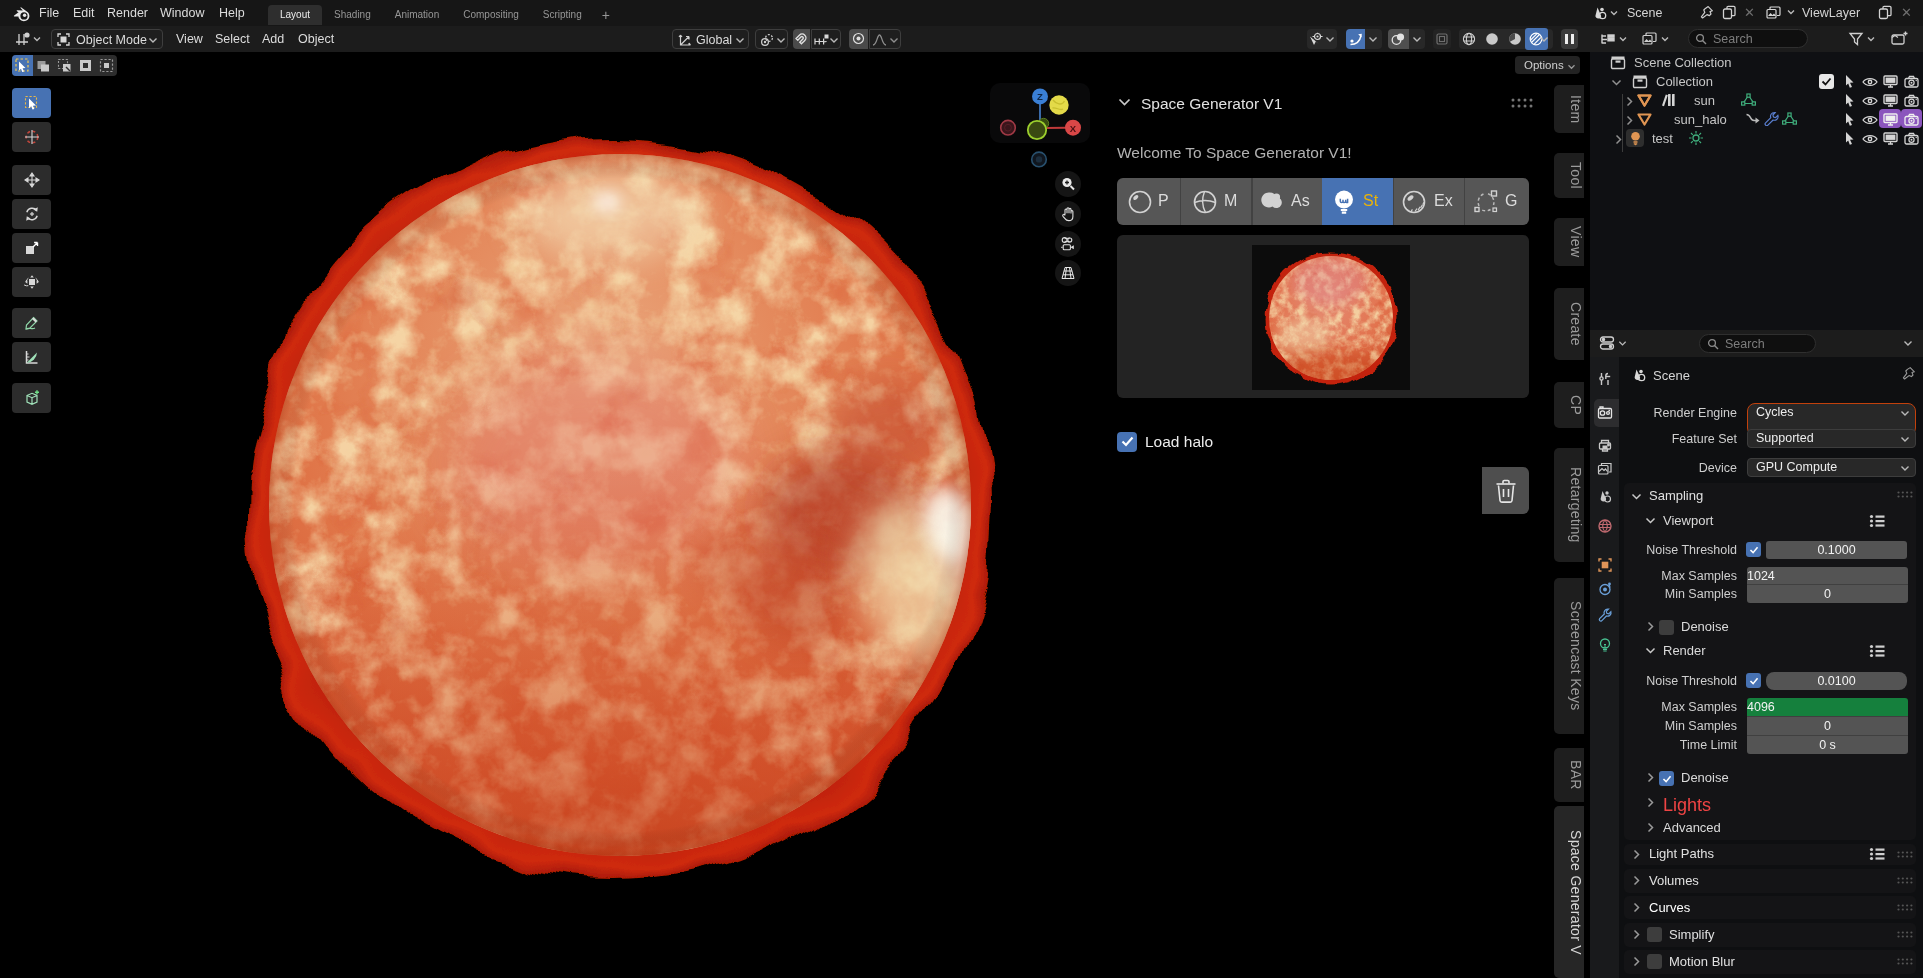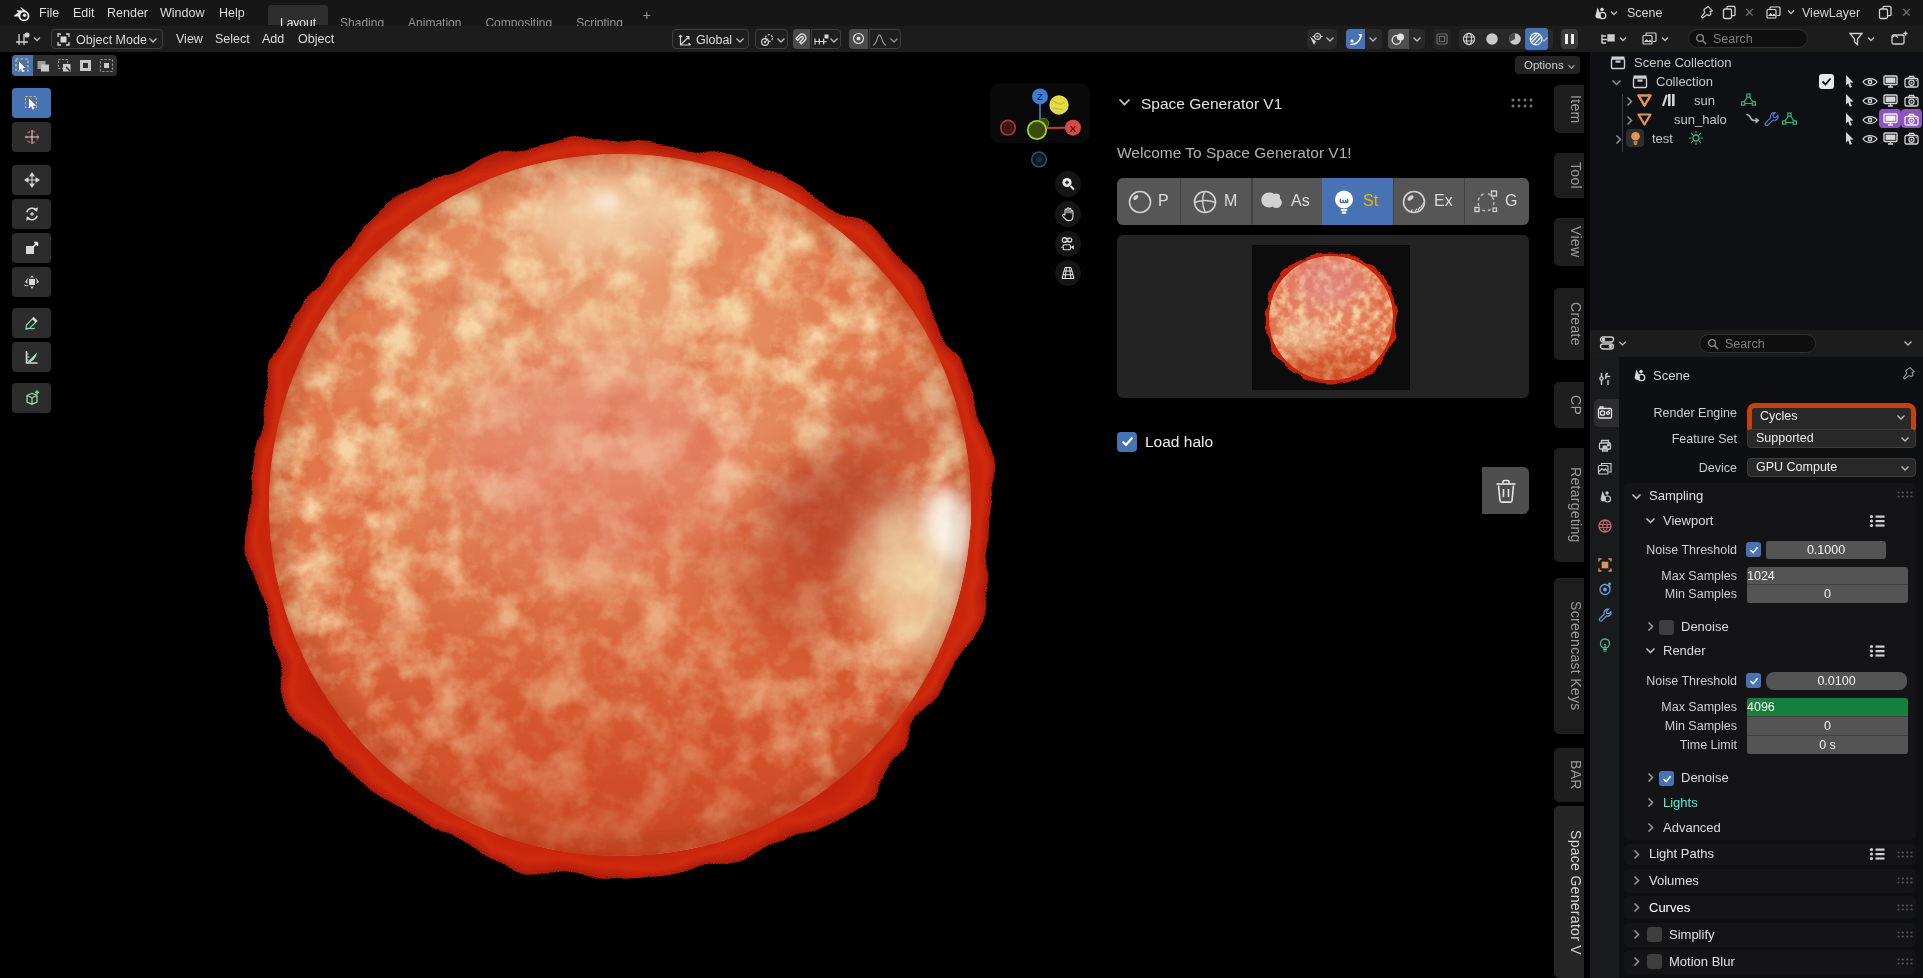--- a/index.html
+++ b/index.html
@@ -1,20 +1,20 @@
 <!DOCTYPE html>
 <html><head><meta charset="utf-8">
 <style>
 *{margin:0;padding:0;box-sizing:border-box;}
 html,body{width:1923px;height:978px;background:#000;overflow:hidden;font-family:"Liberation Sans",sans-serif;}
 .abs{position:absolute;}
 #topbar{left:0;top:0;width:1923px;height:26px;background:#161616;}
 #vphead{left:0;top:26px;width:1590px;height:26px;background:#1c1c1c;}
 .menu{color:#dcdcdc;font-size:12.5px;line-height:26px;}
-.tab{color:#969696;font-size:12px;line-height:20px;height:20px;padding:8px 12px;border-radius:4px 4px 0 0;}
+.tab{color:#969696;font-size:10px;line-height:20px;height:20px;padding:0 12px;border-radius:4px 4px 0 0;}
 .tab.act{background:#2e2e2e;color:#ebebeb;}
 .hbtn{background:#282828;height:20px;top:3px;border-radius:4px;color:#dcdcdc;font-size:12.5px;line-height:20px;}
 .flex{display:flex;align-items:center;}
 svg{display:block}
 .vtab{position:absolute;left:1554px;width:30px;background:#1e1e1e;border-radius:5px 0 0 5px;color:#9b9b9b;writing-mode:vertical-rl;text-align:center;font-size:14px;letter-spacing:.3px;}
 .vtab.act{background:#262626;color:#d8d8d8;}
 .lbl{color:#cecece;font-size:12.5px;text-align:right;position:absolute;}
 </style></head><body>
 <div id="topbar" class="abs">
   <svg class="abs" style="left:13px;top:4px" width="18" height="18" viewBox="0 0 18 18">
@@ -860,21 +860,21 @@
     <svg class="abs" style="left:12px;top:11px" width="18" height="16" viewBox="0 0 18 16">
         <path d="M5.5 1.5 9 9c.5 1.5-.5 3-2.4 3S3.2 10.5 3.7 9z" fill="#d8d8d8"></path>
         <circle cx="10.5" cy="9.5" r="3.2" fill="none" stroke="#d8d8d8" stroke-width="1.3"></circle>
         <circle cx="10" cy="3.5" r="1.8" fill="#d8d8d8"></circle>
       </svg>
     <span class="abs" style="left:34px;top:11px;font-size:13px;color:#d6d6d6">Scene</span>
     <svg class="abs" style="left:283px;top:9px" width="14" height="14" viewBox="0 0 14 14">
         <path d="M8.2 1.6 12.4 5.8 10 6.6 11 9l-1.6 1.6-2.4-1L2.6 13 1.4 11.8l3.4-4.4-1-2.4L5.4 3.4z" fill="none" stroke="#9a9a9a" stroke-width="1.1" stroke-linejoin="round"></path>
       </svg>
     <div class="lbl" style="left:8px;top:49px;width:110px">Render Engine</div>
-      <div class="abs" style="left:128px;top:45.6px;width:169px;height:33px;background:#282828;border:5px solid #c2410c;border-radius:8px;color:#ededed;font-size:12.5px;line-height:17px;padding-left:8px">Cycles<svg class="abs" style="right:5px;top:6px" width="10" height="7" viewBox="0 0 10 7">
+      <div class="abs" style="left:128px;top:45.6px;width:169px;height:33px;background:#282828;border:1px solid #c2410c;border-radius:8px;color:#ededed;font-size:12.5px;line-height:17px;padding-left:8px">Cycles<svg class="abs" style="right:5px;top:6px" width="10" height="7" viewBox="0 0 10 7">
           <path d="M1.5 1.5 5 5 8.5 1.5" stroke="#b9b9b9" stroke-width="1.4" fill="none"></path>
         </svg></div>
     <div class="lbl" style="left:8px;top:75px;width:110px">Feature Set</div>
       <div class="abs" style="left:128px;top:71.9px;width:169px;height:19px;background:#282828;border:1px solid #3d3d3d;border-radius:4px;color:#ededed;font-size:12.5px;line-height:17px;padding-left:8px">Supported<svg class="abs" style="right:5px;top:6px" width="10" height="7" viewBox="0 0 10 7">
           <path d="M1.5 1.5 5 5 8.5 1.5" stroke="#b9b9b9" stroke-width="1.4" fill="none"></path>
         </svg></div>
     <div class="lbl" style="left:8px;top:104px;width:110px">Device</div>
       <div class="abs" style="left:128px;top:101px;width:169px;height:19px;background:#282828;border:1px solid #3d3d3d;border-radius:4px;color:#ededed;font-size:12.5px;line-height:17px;padding-left:8px">GPU Compute<svg class="abs" style="right:5px;top:6px" width="10" height="7" viewBox="0 0 10 7">
           <path d="M1.5 1.5 5 5 8.5 1.5" stroke="#b9b9b9" stroke-width="1.4" fill="none"></path>
         </svg></div>
@@ -908,21 +908,21 @@
           <rect x="6.5" y="6" width="9" height="2.2"></rect>
           <rect x="6.5" y="10.4" width="9" height="2.2"></rect>
         </g>
       </svg>
     <div class="lbl" style="left:8px;top:186px;width:110px">Noise Threshold</div>
       <div class="abs" style="left:127px;top:185px;width:15px;height:15px;background:#4772b3;border-radius:3px">
         <svg style="margin:3.5px 0 0 2.5px" width="10" height="8" viewBox="0 0 11 9">
           <path d="M1.5 4.5 4.5 7.5 9.5 1.5" stroke="#fff" stroke-width="1.8" fill="none"></path>
         </svg>
       </div>
-      <div class="abs" style="left:147px;top:184px;width:120px;height:18px;background:#545454;border-radius:3px;color:#f2f2f2;font-size:12.5px;text-align:center;line-height:18px">0.1000</div>
+      <div class="abs" style="left:147px;top:184px;width:141px;height:18px;background:#545454;border-radius:3px;color:#f2f2f2;font-size:12.5px;text-align:center;line-height:18px">0.1000</div>
     <div class="lbl" style="left:8px;top:212px;width:110px">Max Samples</div>
       <div class="abs" style="left:128px;top:209.9px;width:161px;height:18px;background:#545454;border-radius:3px 3px 0 0;color:#f2f2f2;font-size:12.5px;line-height:18px">1024</div>
     <div class="abs" style="left:128px;top:227px;width:161px;height:1px;background:#404040"></div>
     <div class="lbl" style="left:8px;top:230px;width:110px">Min Samples</div>
       <div class="abs" style="left:128px;top:228px;width:161px;height:18px;background:#545454;border-radius:0 0 3px 3px;color:#f2f2f2;font-size:12.5px;text-align:center;line-height:18px">0</div>
     <svg class="abs" style="left:28px;top:264px" width="8" height="11" viewBox="0 0 8 11">
         <path d="M1.5 1.5 5.5 5.5 1.5 9.5" stroke="#9a9a9a" stroke-width="1.5" fill="none"></path>
       </svg>
       <div class="abs" style="left:40px;top:263px;width:15px;height:15px;background:#3d3d3d;border-radius:3px"></div>
       <span class="abs" style="left:62px;top:262px;font-size:13px;color:#dadada">Denoise</span>
@@ -960,21 +960,21 @@
       </svg>
       <div class="abs" style="left:40px;top:414px;width:15px;height:15px;background:#4772b3;border-radius:3px">
         <svg style="margin:3.5px 0 0 2.5px" width="10" height="8" viewBox="0 0 11 9">
           <path d="M1.5 4.5 4.5 7.5 9.5 1.5" stroke="#fff" stroke-width="1.8" fill="none"></path>
         </svg>
       </div>
       <span class="abs" style="left:62px;top:413px;font-size:13px;color:#dadada">Denoise</span>
     <svg class="abs" style="left:28px;top:440px" width="8" height="11" viewBox="0 0 8 11">
         <path d="M1.5 1.5 5.5 5.5 1.5 9.5" stroke="#9a9a9a" stroke-width="1.5" fill="none"></path>
       </svg>
-      <span class="abs" style="left:44px;top:438px;font-size:13px;color:#5eead4">Lights</span>
+      <span class="abs" style="left:44px;top:438px;font-size:18px;color:#ef4444">Lights</span>
     <svg class="abs" style="left:28px;top:465px" width="8" height="11" viewBox="0 0 8 11">
         <path d="M1.5 1.5 5.5 5.5 1.5 9.5" stroke="#9a9a9a" stroke-width="1.5" fill="none"></path>
       </svg>
       <span class="abs" style="left:44px;top:463px;font-size:13px;color:#dadada">Advanced</span>
     <div class="abs" style="left:5px;top:486.5px;width:292px;height:21.5px;background:#141416;border-radius:5px"></div>
     <svg class="abs" style="left:14px;top:491.75px" width="8" height="11" viewBox="0 0 8 11">
         <path d="M1.5 1.5 5.5 5.5 1.5 9.5" stroke="#9a9a9a" stroke-width="1.5" fill="none"></path>
       </svg>
     <span class="abs" style="left:30px;top:489.25px;font-size:13px;color:#e0e0e0">Light Paths</span>
     <svg class="abs" style="left:250px;top:490.25px" width="16" height="14" viewBox="0 0 16 14">

